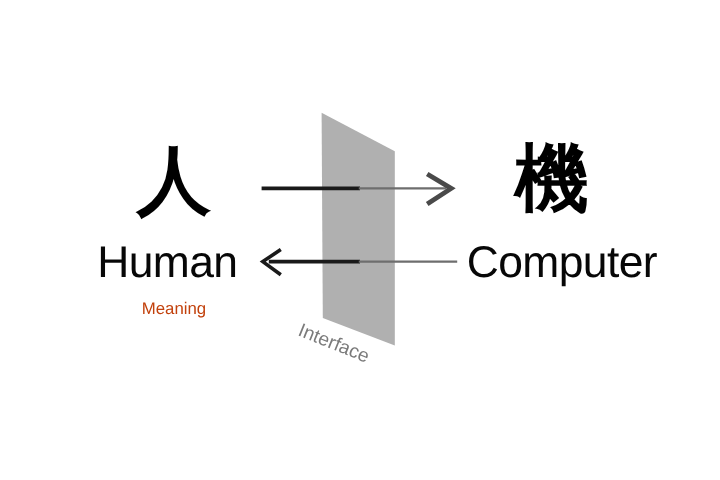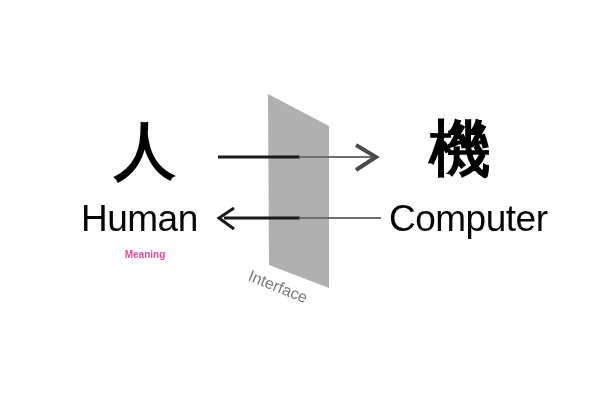--- a/index.html
+++ b/index.html
@@ -61,24 +61,24 @@
     left: 81px;
     top: 200px;
   }
   #role-computer {
     left: 389px;
     top: 200px;
   }
   .sub-label {
     position: absolute;
     font-family: "Liberation Sans", sans-serif;
-    font-weight: 700;
-    font-size: 10px;
+    font-weight: 400;
+    font-size: 14px;
     line-height: 1;
-    color: #ec4899;
+    color: #c2410c;
     text-align: center;
     white-space: nowrap;
     user-select: none;
   }
   #sub-meaning {
     left: 60px;
     top: 250px;
     width: 170px;
   }
   #sub-data {

